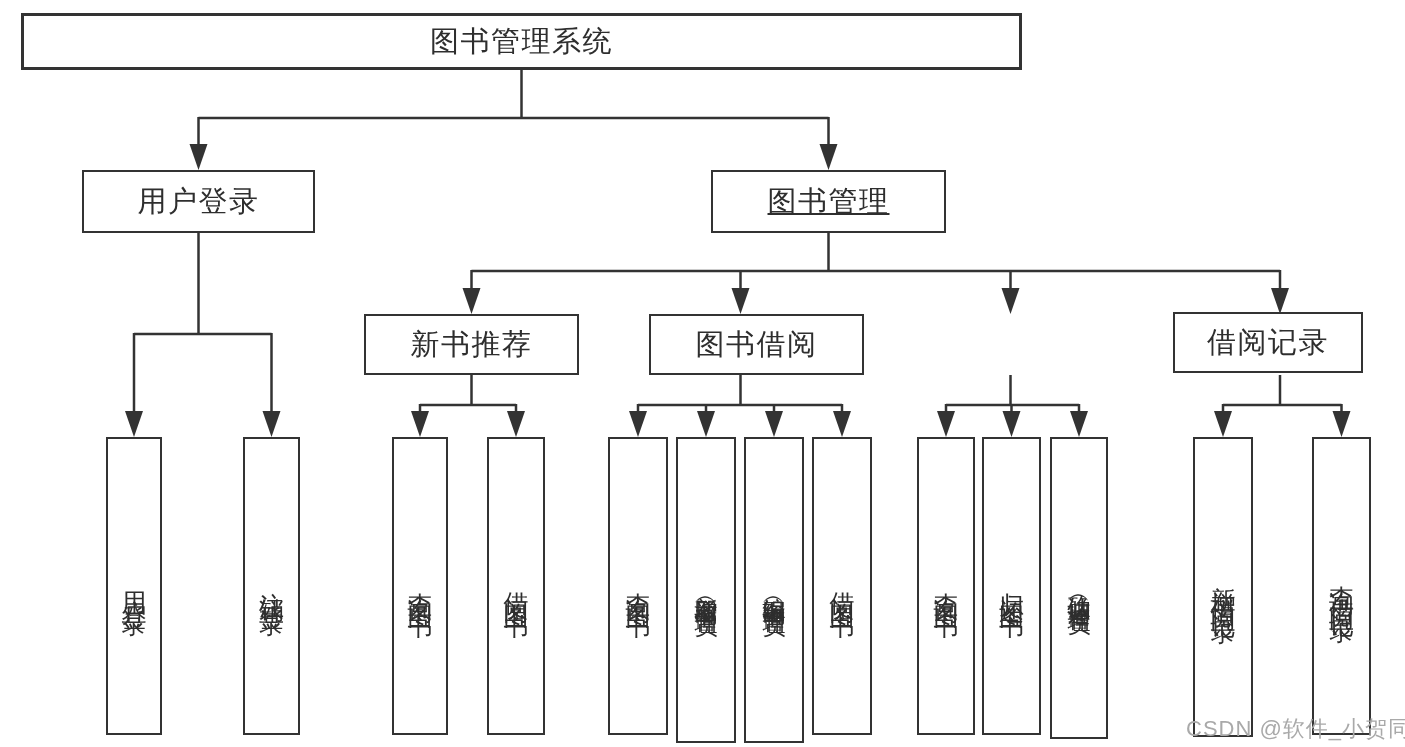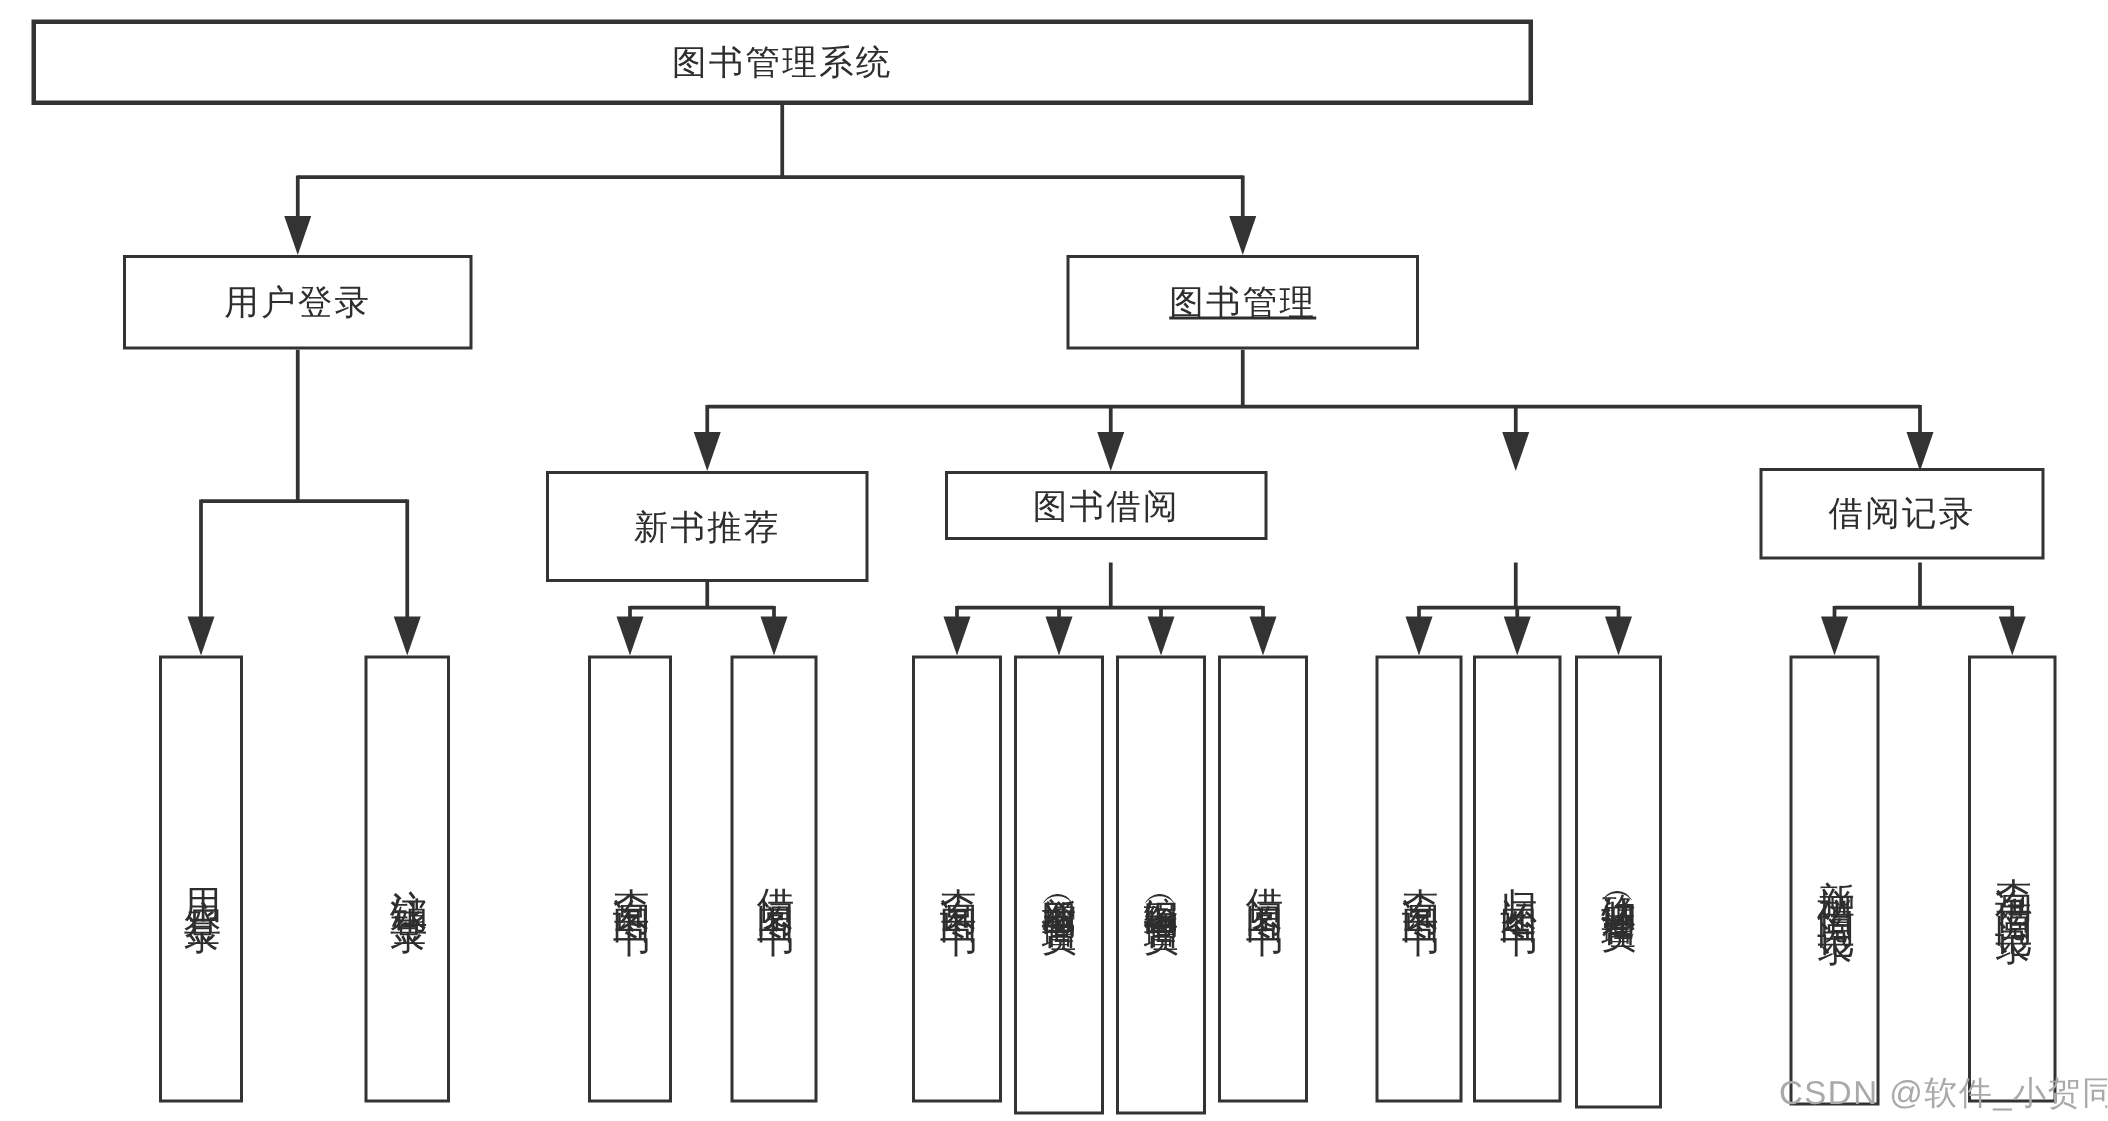--- a/index.html
+++ b/index.html
@@ -6,21 +6,21 @@
   .canvas{
     position:relative;width:1405px;height:747px;background:#ffffff;
     font-family:"Liberation Sans",sans-serif;overflow:hidden;
   }
   .wires{position:absolute;left:0;top:0;z-index:1;}
   .node{
     position:absolute;box-sizing:border-box;border:2.5px solid #333333;
     background:#ffffff;display:flex;align-items:center;justify-content:center;
     color:#2e2e2e;z-index:2;
   }
-  .hnode{font-size:23px;letter-spacing:1.5px;}
+  .hnode{font-size:29px;letter-spacing:1.5px;}
   .vnode .vtext{
     writing-mode:vertical-rl;text-orientation:mixed;
     font-size:25px;letter-spacing:7px;line-height:1;
   }
   .vnode.tight .vtext{font-size:23px;letter-spacing:2.5px;}
   .watermark{
     position:absolute;left:1186px;top:714px;z-index:6;
     font-size:22px;color:#a9a9a9;letter-spacing:1px;white-space:nowrap;
   }
 </style>
@@ -102,24 +102,24 @@
     <span>图书管理系统</span>
   </div>
 
   <div class="node hnode" style="left:82px;top:170px;width:233px;height:63px;">
     <span>用户登录</span>
   </div>
   <div class="node hnode" style="left:711px;top:170px;width:235px;height:63px;text-decoration:underline;">
     <span>图书管理</span>
   </div>
 
-  <div class="node hnode" style="left:364px;top:314px;width:215px;height:74px;">
+  <div class="node hnode" style="left:364px;top:314px;width:215px;height:61px;">
     <span>新书推荐</span>
   </div>
-  <div class="node hnode" style="left:630px;top:314px;width:215px;height:46px;">
+  <div class="node hnode" style="left:649px;top:314px;width:215px;height:61px;">
     <span>图书借阅</span>
   </div>
   <div class="node hnode" style="left:1173px;top:312px;width:190px;height:61px;">
     <span>借阅记录</span>
   </div>
 
   <div class="node vnode" style="left:106px;top:437px;width:56px;height:298px;">
     <span class="vtext">用户登录</span>
   </div>
   <div class="node vnode" style="left:243px;top:437px;width:57px;height:298px;">

